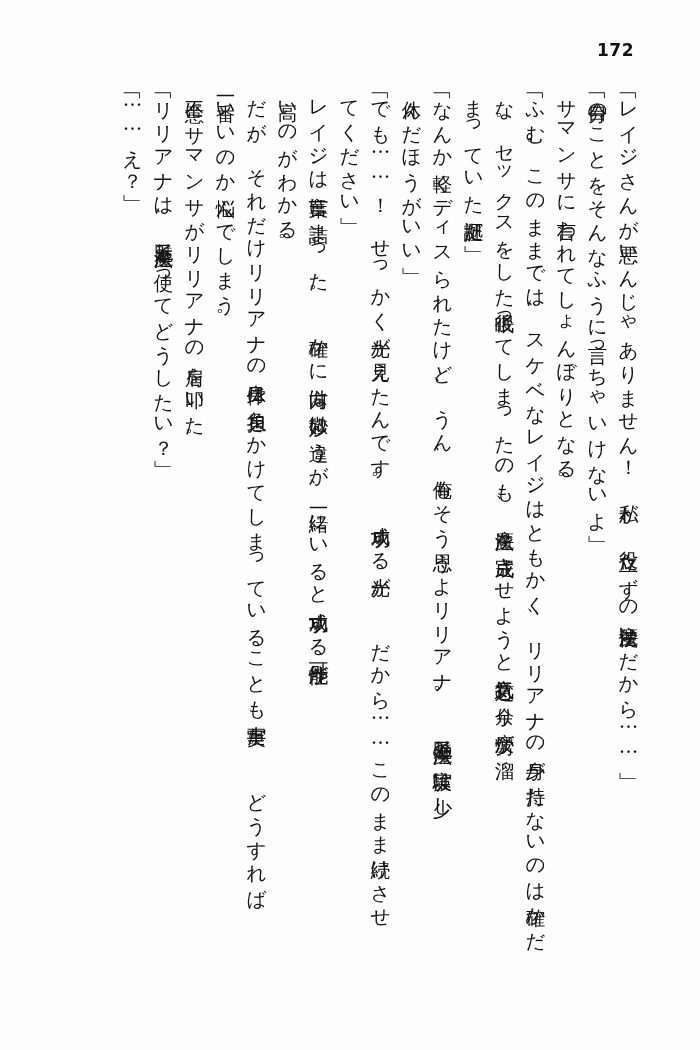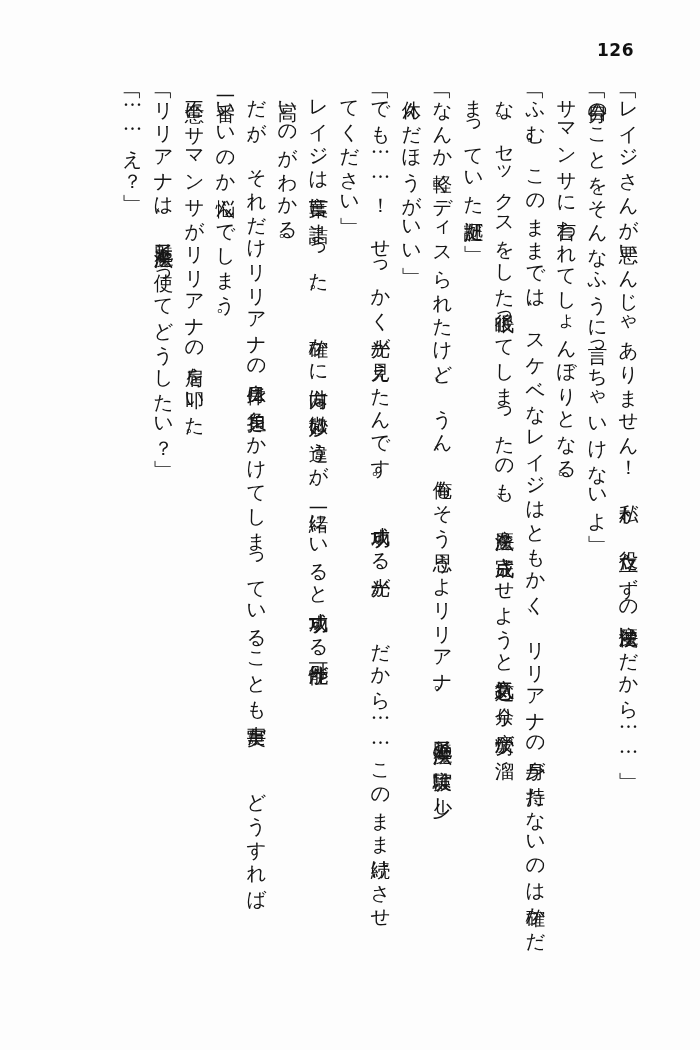--- a/index.html
+++ b/index.html
@@ -57,21 +57,21 @@
     white-space: pre;
     overflow: visible;
   }
   
 </style>
 </head>
 <body>
 
 <div class="page">
 
-  <div class="page-number">126</div>
+  <div class="page-number">172</div>
 
   <div class="text-block">
     <div class="vline">「レイジさんが悪いんじゃありません！　私が、役立たずの魔法使いだから……」</div>
     <div class="vline">「自分のことをそんなふうに言っちゃいけないよ」</div>
     <div class="vline">サマンサに言われてしょんぼりとなる。</div>
     <div class="vline">「ふむ。このままでは、スケベなレイジはともかく、リリアナの身が持たないのは確かだ</div>
     <div class="vline">な。セックスをした後眠ってしまったのも、魔法を完成させようと意気込む余り疲労が溜</div>
     <div class="vline">まっていた証拠だ」</div>
     <div class="vline">「なんか軽くディスられたけど、うん、俺もそう思うよリリアナ。　魅了魔法の実験は少し</div>
     <div class="vline">休んだほうがいい」</div>

